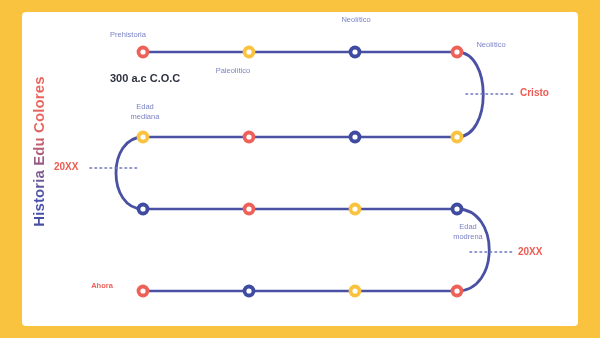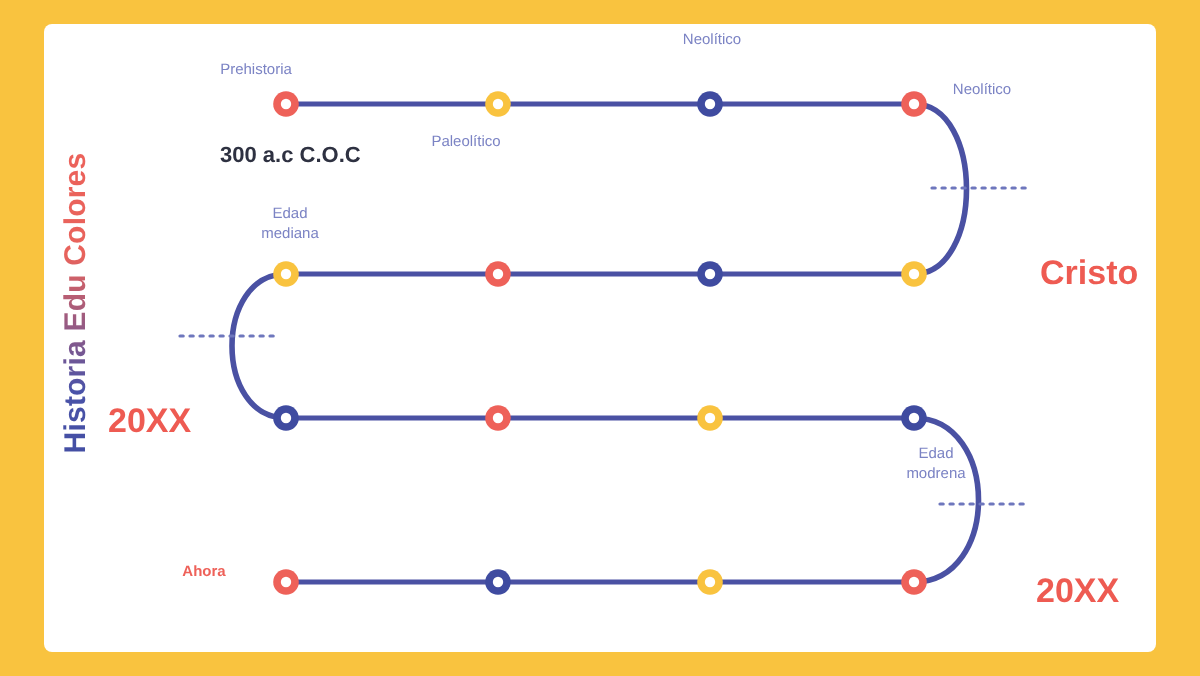--- a/index.html
+++ b/index.html
@@ -47,25 +47,24 @@
   }
   .hdr{
     position:absolute;
     font-size:11px;
     font-weight:bold;
     color:#2E3141;
     white-space:nowrap;
   }
   .era{
     position:absolute;
-    font-size:17px;
+    font-size:10px;
     font-weight:bold;
     color:#EE5B52;
     white-space:nowrap;
-    margin-top:40px;
   }
 </style>
 </head>
 <body>
 
 <div class="stage">
 
   <div class="frame"></div>
 
   <div class="vtitle">Historia Edu Colores</div>

